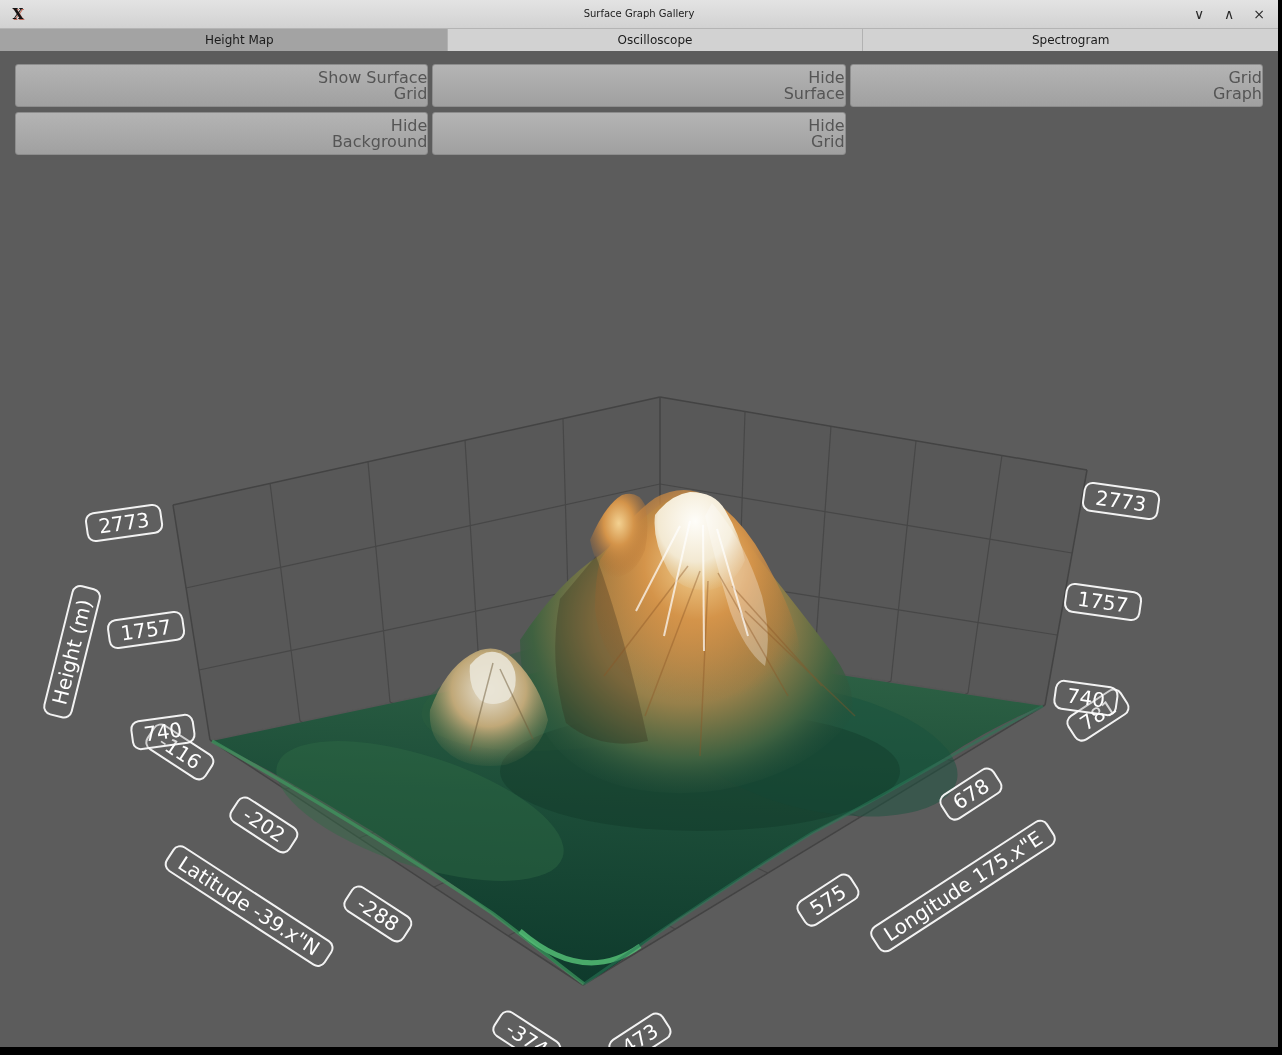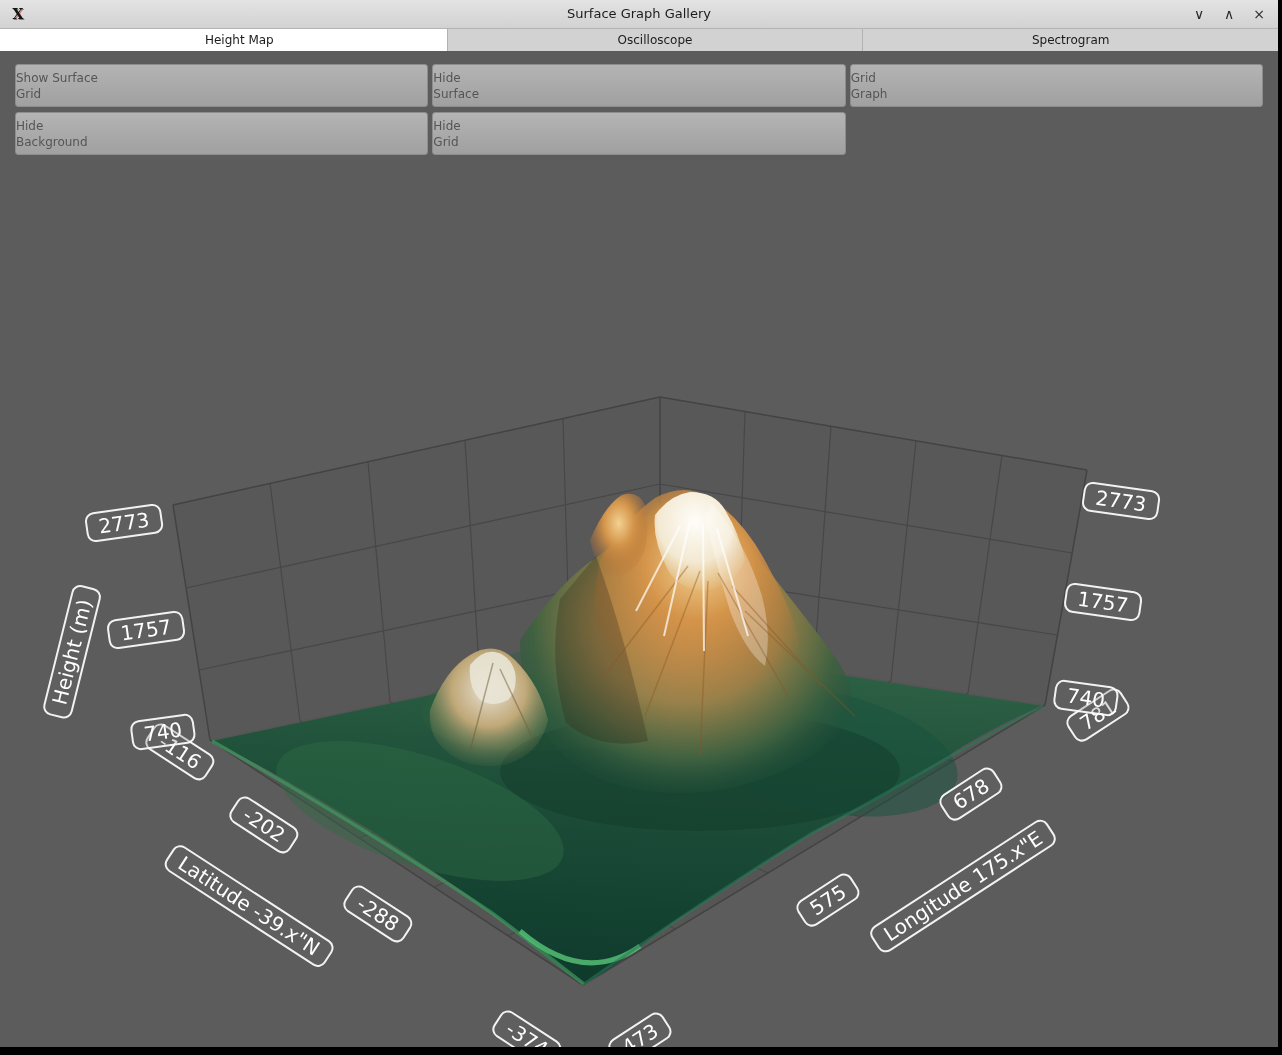--- a/index.html
+++ b/index.html
@@ -6,41 +6,41 @@
   body {
     width:1282px; height:1055px; position:relative; overflow:hidden;
     background:#000; font-family:"DejaVu Sans", sans-serif;
   }
   .window { position:absolute; top:0; left:0; width:1278px; height:1047px; background:#5c5c5c; }
 
   
   .titlebar { position:absolute; top:0; left:0; right:0; height:28px;
     background:linear-gradient(#e3e3e3,#d2d2d2); border-bottom:1px solid #b4b4b4; }
   .titlebar .title { position:absolute; left:0; right:0; top:0; line-height:28px;
-    text-align:center; font-size:13px; color:#1c1c1c; }
+    text-align:center; font-size:10px; color:#1c1c1c; }
   .app-icon { position:absolute; left:9px; top:5px; width:18px; height:18px;
     font:bold 14px "DejaVu Serif", serif; color:#141414; text-align:center; line-height:18px;
     text-shadow:1px 1px 0 #c06a5a; }
   .win-controls { position:absolute; right:8px; top:0; height:28px; display:flex; gap:8px; align-items:center; }
   .win-btn { width:22px; height:22px; text-align:center; line-height:22px; font-size:14px; color:#2a2a2a; }
 
   
   .tabbar { position:absolute; top:29px; left:0; right:0; height:22px; display:flex;
     background:#d2d2d2; border-bottom:1px solid #9c9c9c; }
   .tab { flex:1; text-align:center; line-height:22px; font-size:12px; color:#1b1b1b;
     background:#d2d2d2; border-right:1px solid #b2b2b2; }
   .tab:last-child { border-right:none; }
-  .tab.active { background:#ffffff;padding-left:32px; }
+  .tab.active { background:#a3a3a3;padding-left:32px; }
 
   
   .toolbar { position:absolute; top:64px; left:15px; width:1248px; z-index:5;
     display:grid; grid-template-columns:repeat(3,1fr); grid-template-rows:43px 43px; gap:5px 4px; }
   .btn { background:linear-gradient(#b4b4b4,#a0a0a0); border:1px solid #8d8d8d; border-radius:3px;
-    display:flex; flex-direction:column; align-items:flex-start; justify-content:center;
-    font-size:12px; line-height:16px; color:#555; }
+    display:flex; flex-direction:column; align-items:flex-end; justify-content:center;
+    font-size:16px; line-height:16px; color:#555; }
 
   
   .graph { position:absolute; top:51px; left:0; width:1278px; height:996px;
     overflow:hidden; background:#5c5c5c; }
   .graph svg { position:absolute; top:0; left:0; }
 
   .tick, .axis-title { position:absolute; z-index:2; white-space:nowrap;
     transform:translate(-50%,-50%) rotate(var(--r,0deg));
     color:#fff; font-size:20px; border:2px solid rgba(255,255,255,.92); border-radius:9px;
     padding:1px 11px; background:rgba(104,104,104,.25); }

